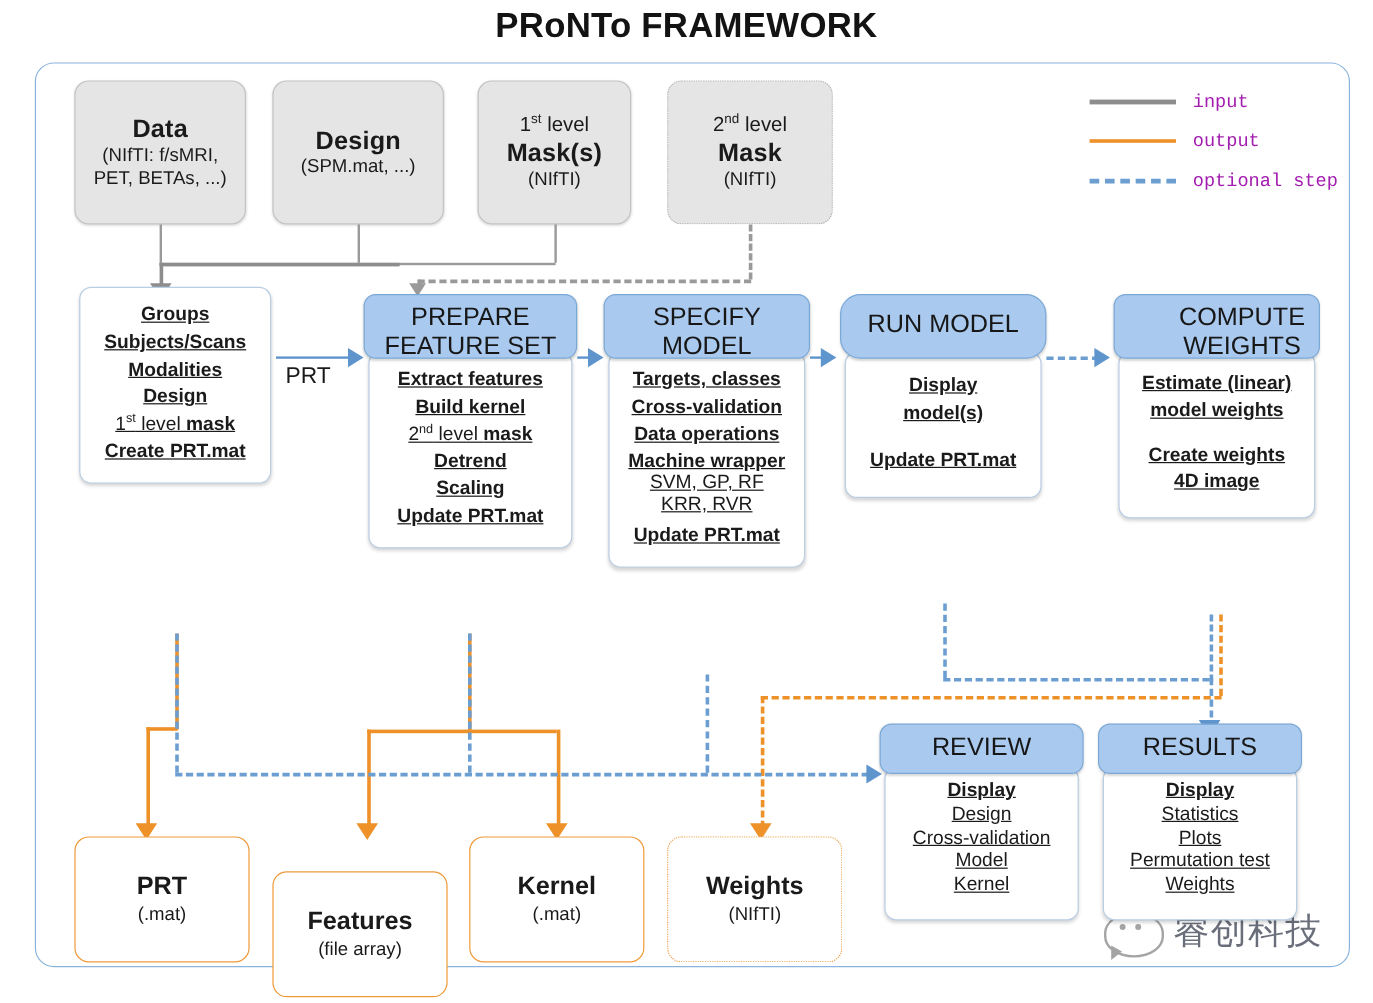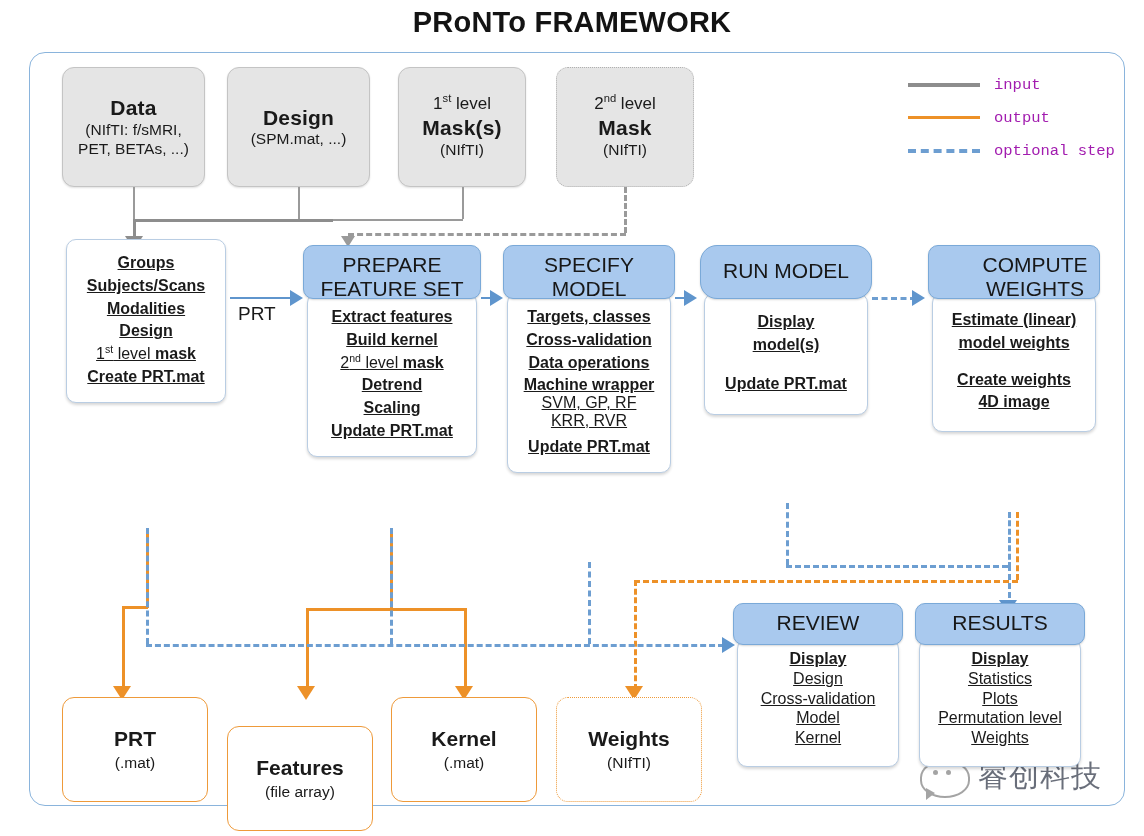--- a/index.html
+++ b/index.html
@@ -308,21 +308,21 @@
   </div>
 
   <div class="box proc" style="left:915px; top:603px; width:170px;">
     <div class="head" style="height:42px; display:flex; align-items:center; justify-content:center;">
       <span>RESULTS</span>
     </div>
     <div class="body" style="padding-top:8px; padding-bottom:16px;">
       <div class="ln tight" style="margin:3px 0;">Display</div>
       <div class="ln norm tight" style="margin:3px 0;">Statistics</div>
       <div class="ln norm tight" style="margin:3px 0;">Plots</div>
-      <div class="ln norm tight" style="margin:3px 0;">Permutation level</div>
+      <div class="ln norm tight" style="margin:3px 0;">Permutation test</div>
       <div class="ln norm tight" style="margin:3px 0;">Weights</div>
     </div>
   </div>
 
   <div class="box outbox" style="left:62px; top:697px; width:146px; height:105px;">
     <div class="hd">PRT</div>
     <div class="sub">(.mat)</div>
   </div>
   <div class="box outbox" style="left:227px; top:726px; width:146px; height:105px;">
     <div class="hd">Features</div>

